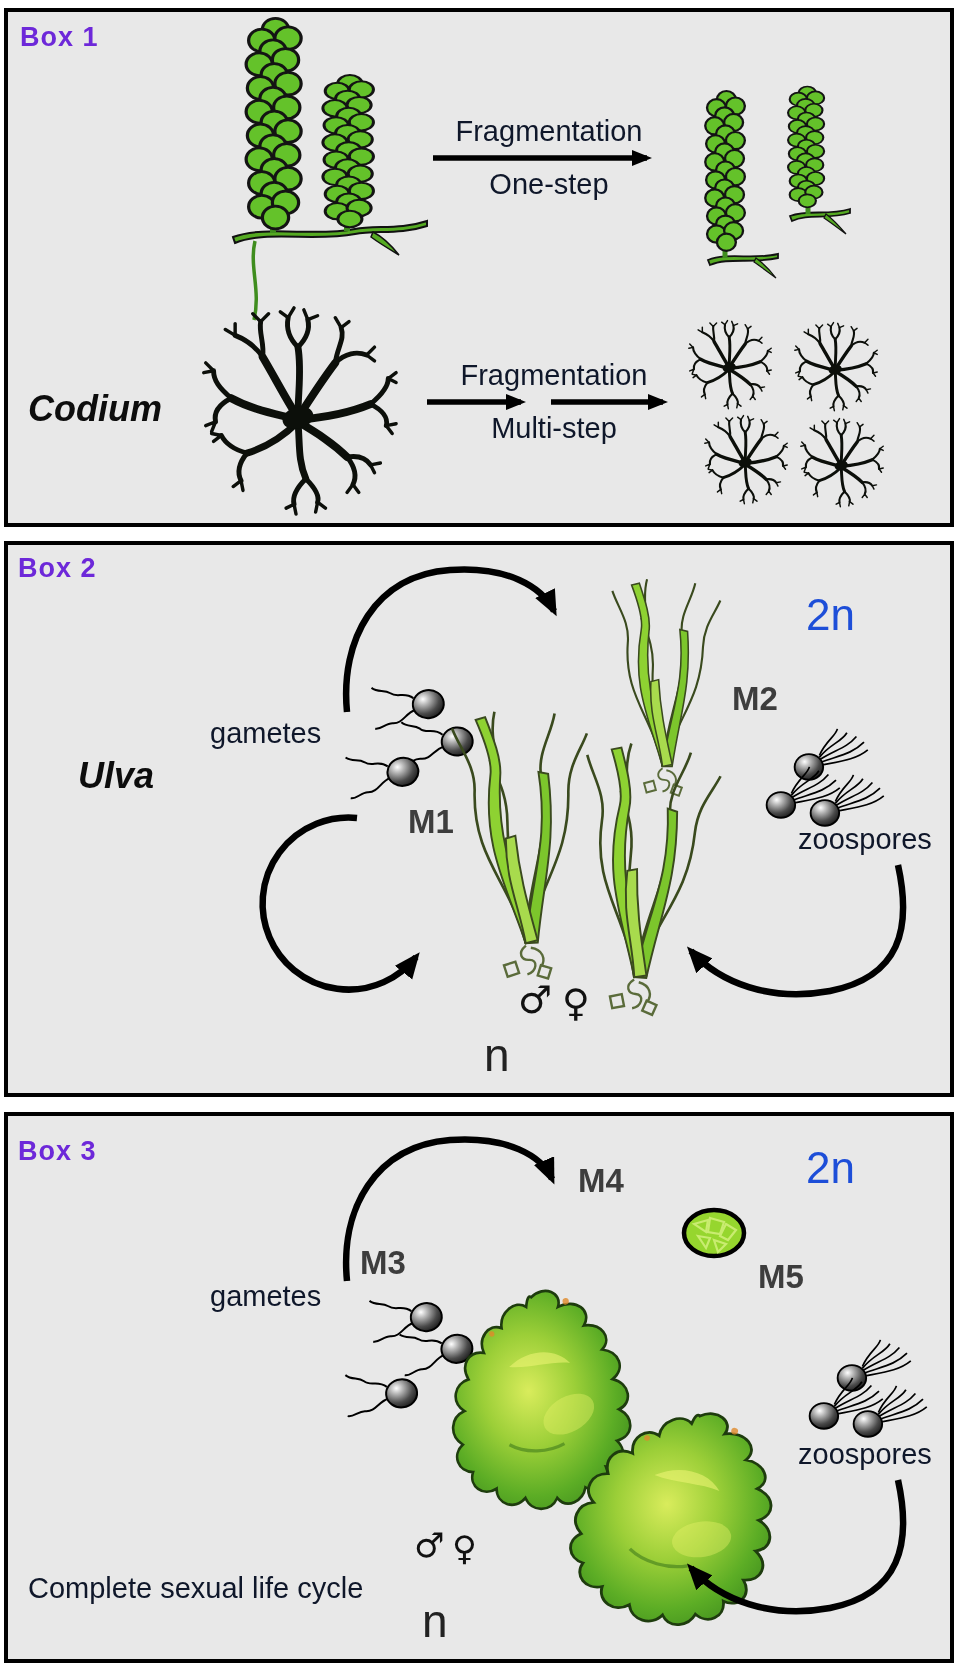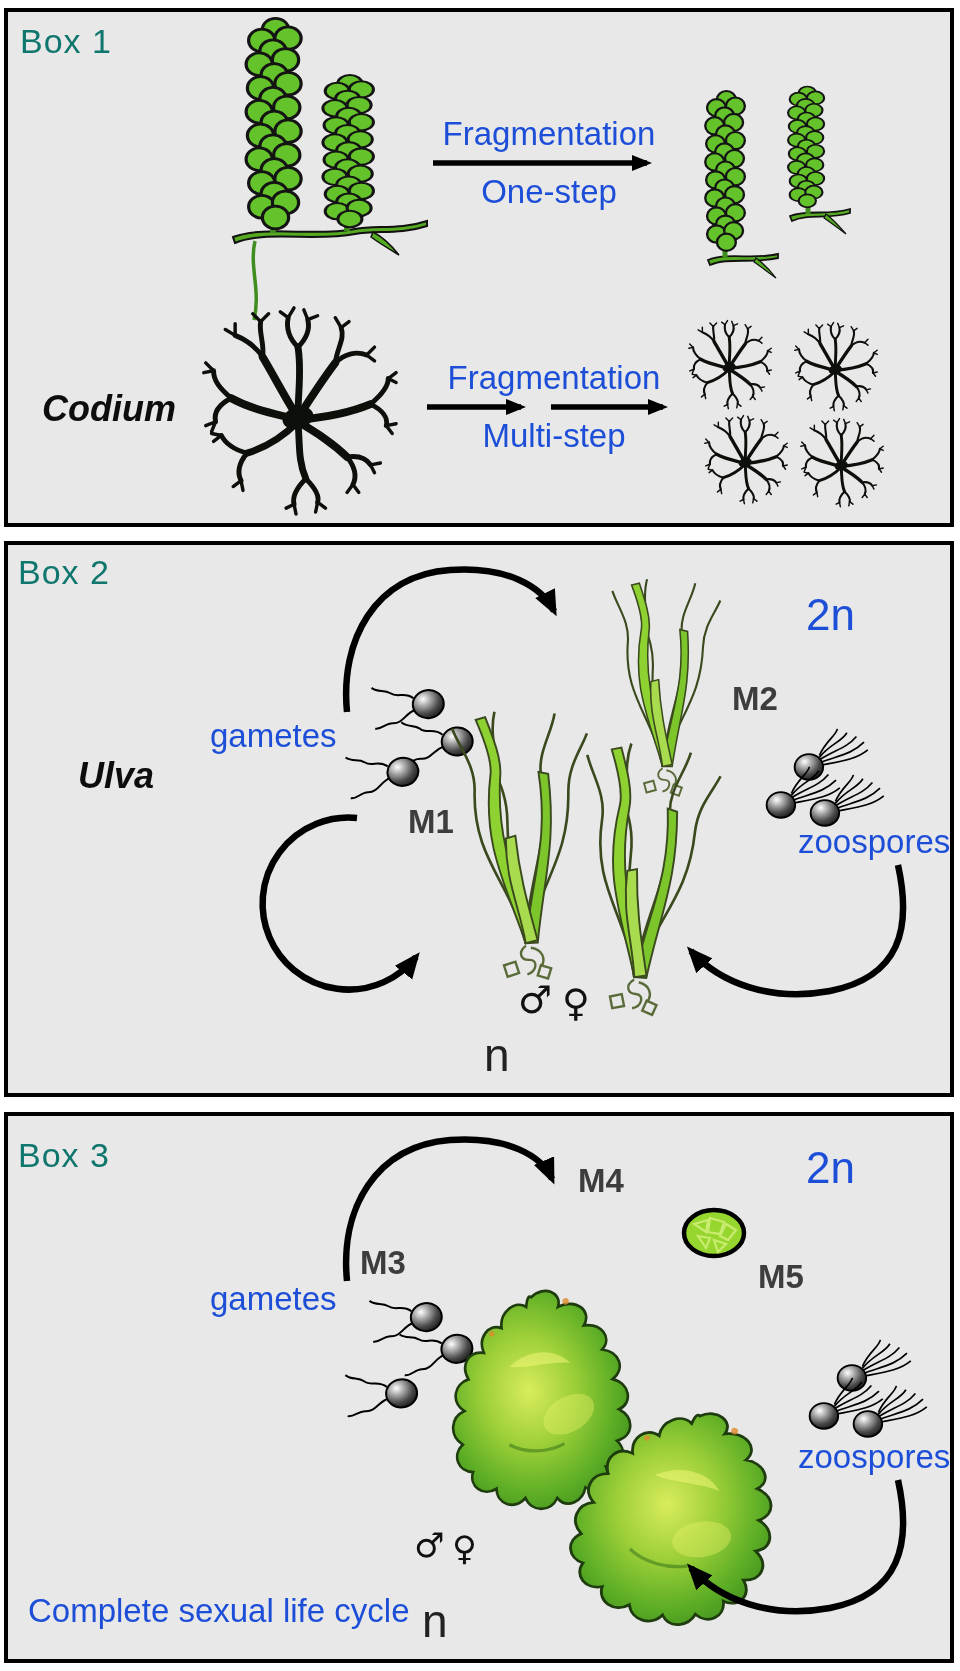--- a/index.html
+++ b/index.html
@@ -4,23 +4,23 @@
 <style>
   html,body{margin:0;padding:0;background:#fff;}
   .figure{position:relative;width:960px;height:1671px;background:#fff;overflow:hidden;
           font-family:"Liberation Sans",sans-serif;}
   .panel{position:absolute;left:4px;width:950px;background:#e8e8e8;
          border:4px solid #000;box-sizing:border-box;}
   #box1{top:8px;height:519px;}
   #box2{top:541px;height:556px;}
   #box3{top:1112px;height:551px;}
   .abs{position:absolute;}
-  .box-title{font-size:34px;font-weight:normal;color:#0f766e;letter-spacing:1px;}
+  .box-title{font-size:27px;font-weight:bold;color:#6d28d9;letter-spacing:1px;}
   .species{font-size:36px;font-weight:bold;font-style:italic;color:#0d0d0d;}
-  .lbl{font-size:33px;color:#1d4ed8;white-space:nowrap;}
+  .lbl{font-size:29px;color:#0f172a;white-space:nowrap;}
   .mlbl{font-size:33px;font-weight:bold;color:#3d3d3d;}
   .ploidy{font-size:44px;color:#1d4ed8;}
   .ploidy-n{font-size:46px;color:#222;}
   .sex{font-size:38px;font-family:"DejaVu Sans",sans-serif;color:#111;line-height:1;}
   .step{display:flex;flex-direction:column;align-items:center;}
   .step .lbl{line-height:1.08;}
   svg{overflow:visible;display:block;}
 </style>
 </head>
 <body>
@@ -211,21 +211,21 @@
           <use href="#grapes"></use>
         </g>
       <path d="M92,128 C110,121 130,128 152,121 L152,125 C130,132 110,125 94,133 Z" fill="#55aa22" stroke="#111" stroke-width="1.8"></path>
       <path d="M128,126 C136,132 142,139 148,146 C140,140 132,134 126,130 Z" fill="#55aa22" stroke="#111" stroke-width="1.2"></path>
       <path d="M110,114 L110,126" stroke="#3f8d1e" stroke-width="5"></path>
       <g transform="translate(88,0) scale(0.82,0.62)">
           <use href="#grapes"></use>
         </g>
     </svg>
 
-    <div class="abs species" style="left:20px;top:376px;margin-left:14px;">Codium</div>
+    <div class="abs species" style="left:20px;top:376px;">Codium</div>
 
     <svg class="abs" style="left:180px;top:290px;" width="216" height="212" viewBox="0 0 216 216">
       <use href="#codium"></use>
     </svg>
 
     <div class="abs step" style="left:416px;top:348px;width:260px;">
       <span class="lbl">Fragmentation</span>
       <svg width="258" height="22" viewBox="0 0 258 22">
         <path d="M2,11 L96,11" stroke="#000" stroke-width="5.5" marker-end="url(#ah2)"></path>
         <path d="M126,11 L238,11" stroke="#000" stroke-width="5.5" marker-end="url(#ah2)"></path>
@@ -380,16 +380,16 @@
 
     <div class="abs lbl" style="left:790px;top:322px;">zoospores</div>
 
     <svg class="abs" style="left:650px;top:356px;" width="265" height="160" viewBox="0 0 265 160">
       <path d="M240,8 C254,72 242,122 172,136 C112,147 62,128 33,96" fill="none" stroke="#000" stroke-width="6.5" marker-end="url(#ah)"></path>
     </svg>
 
     <div class="abs sex" style="left:406px;top:412px;font-size:34px;">♂</div>
     <div class="abs sex" style="left:444px;top:415px;font-size:34px;">♀</div>
     <div class="abs ploidy-n" style="left:414px;top:478px;">n</div>
-    <div class="abs lbl" style="left:20px;top:456px;margin-top:20px;">Complete sexual life cycle</div>
+    <div class="abs lbl" style="left:20px;top:456px;">Complete sexual life cycle</div>
   </section>
 
 </div>
 
 </body></html>

